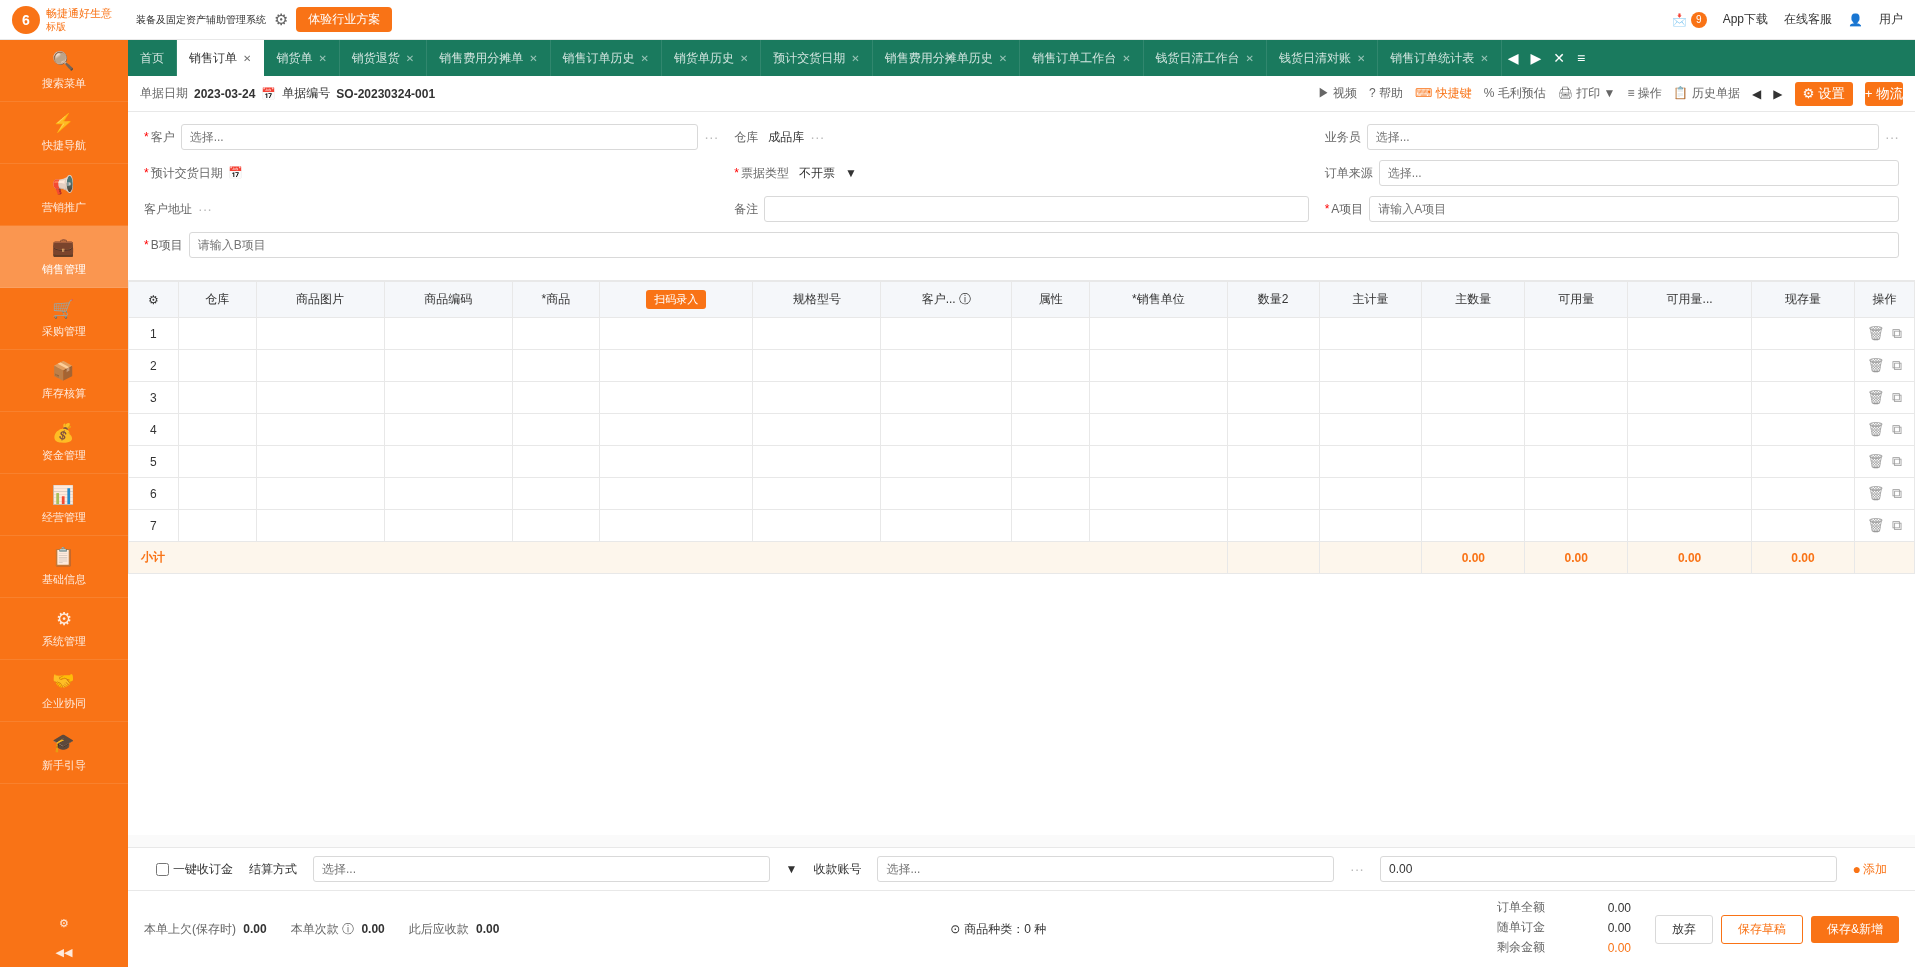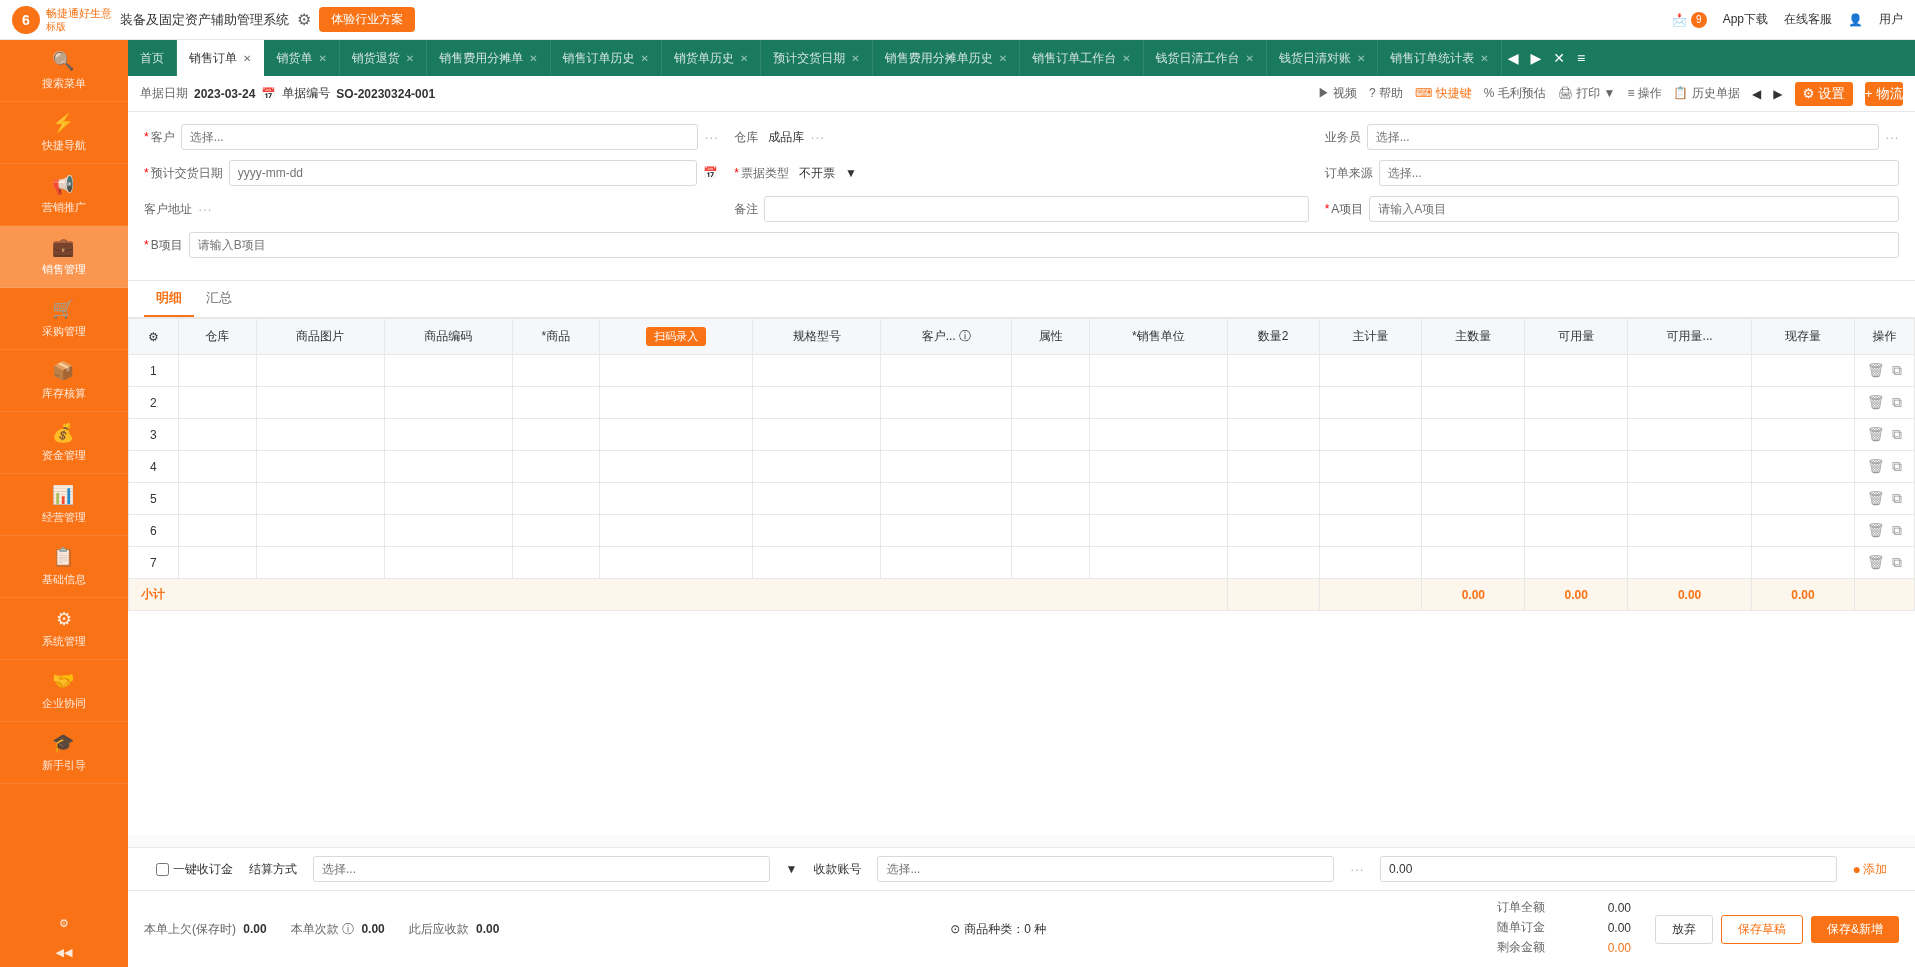--- a/index.html
+++ b/index.html
@@ -12,21 +12,21 @@
     .sidebar { width: 128px; background: #f97316; display: flex; flex-direction: column; flex-shrink: 0; }
     .content-area { flex: 1; display: flex; flex-direction: column; overflow: hidden; }
     .tab-bar { height: 36px; background: #1a7a5e; display: flex; align-items: center; overflow: hidden; flex-shrink: 0; }
     .page-content { flex: 1; background: #0f766e; overflow: hidden; display: flex; flex-direction: column; }
 
     
     .top-bar-left { display: flex; align-items: center; gap: 8px; }
     .logo-area { display: flex; align-items: center; gap: 6px; }
     .logo-icon { width: 28px; height: 28px; background: #f97316; border-radius: 50%; display: flex; align-items: center; justify-content: center; color: white; font-size: 14px; font-weight: bold; }
     .logo-text { font-size: 11px; color: #f97316; line-height: 1.3; }
-    .system-name { font-size: 13px; color: #333; }
+    .system-name { font-size: 10px; color: #333; margin-left: 16px; }
     .btn-industry { background: #f97316; color: white; border: none; padding: 4px 12px; border-radius: 4px; cursor: pointer; font-size: 12px; }
     .gear-btn { background: none; border: none; cursor: pointer; color: #666; font-size: 16px; }
     .top-right { display: flex; align-items: center; gap: 16px; font-size: 12px; color: #333; }
     .badge { background: #f97316; color: white; border-radius: 50%; width: 16px; height: 16px; display: inline-flex; align-items: center; justify-content: center; font-size: 10px; }
     .sidebar-item { display: flex; flex-direction: column; align-items: center; padding: 10px 8px; cursor: pointer; color: rgba(255,255,255,0.85); font-size: 11px; gap: 4px; border-bottom: 1px solid rgba(255,255,255,0.1); }
     .sidebar-item.active { background: rgba(255,255,255,0.25); color: white; }
     .sidebar-icon { font-size: 18px; }
     .sidebar-bottom { margin-top: auto; display: flex; flex-direction: column; }
     .sidebar-bottom-item { display: flex; flex-direction: column; align-items: center; padding: 8px; cursor: pointer; color: rgba(255,255,255,0.85); font-size: 11px; gap: 3px; }
 
@@ -279,21 +279,20 @@
             <div class="form-group">
               <span class="form-label">业务员</span>
               <input class="form-input" type="text" placeholder="选择..." style="">
               <span class="dots">···</span>
             </div>
           </div>
 
           <div class="form-row">
             <div class="form-group">
               <span class="form-label required">预计交货日期</span>
-              <input class="form-input date-input" type="text" placeholder="yyyy-mm-dd" style="">
               <span style="cursor:pointer;">📅</span>
             </div>
             <div class="form-group">
               <span class="form-label required">票据类型</span>
               <span style="margin-left:4px;">不开票</span>
               <span style="cursor:pointer;margin-left:4px;">▼</span>
             </div>
             <div class="form-group">
               <span class="form-label">订单来源</span>
               <input class="form-input" type="text" placeholder="选择..." style="">
@@ -316,24 +315,20 @@
           </div>
 
           <div class="form-row">
             <div class="form-group">
               <span class="form-label required">B项目</span>
               <input class="form-input" type="text" placeholder="请输入B项目" style="width: 300px;">
             </div>
           </div>
         </div>
 
-        <div class="content-tabs">
-          <div class="content-tab active">明细</div>
-          <div class="content-tab">汇总</div>
-        </div>
 
         <div class="table-wrapper">
           <table>
             <thead>
               <tr>
                 <th>⚙</th>
                 <th>仓库</th>
                 <th>商品图片</th>
                 <th>商品编码</th>
                 <th>*商品</th>

